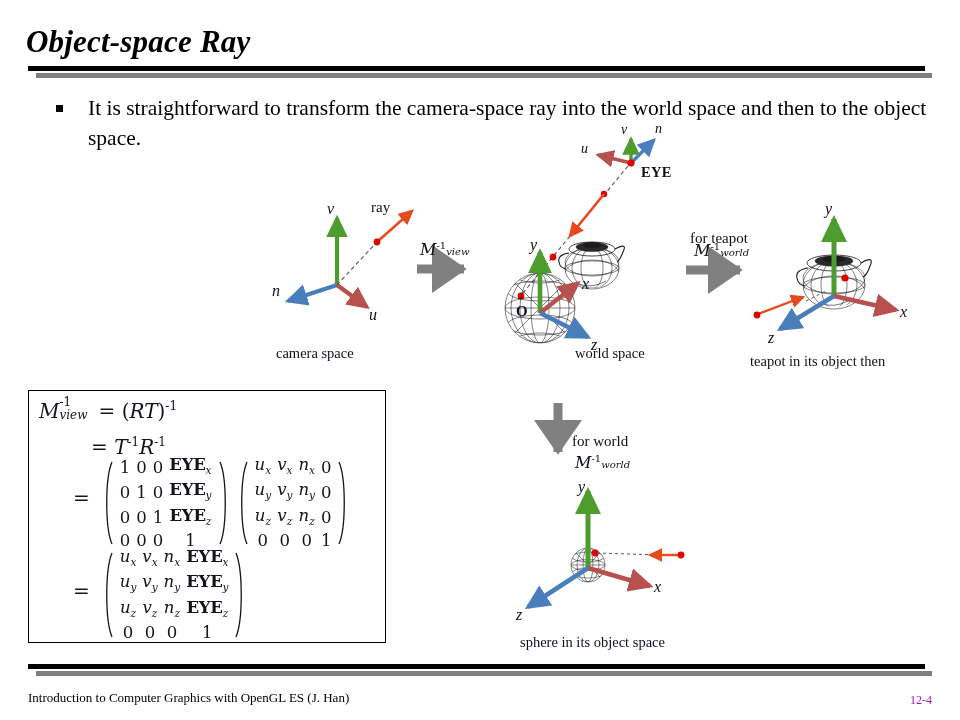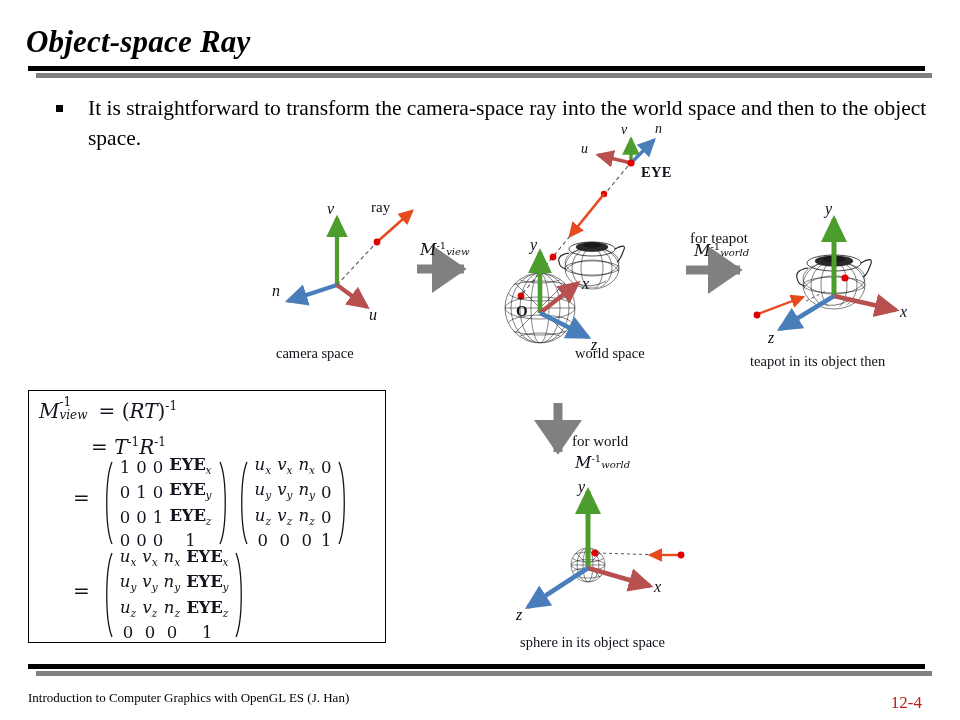--- a/index.html
+++ b/index.html
@@ -154,23 +154,23 @@
   }
   #footer-text {
     position: absolute;
     left: 28px; top: 690px;
     font-size: 13px;
     color: #000000;
     white-space: nowrap;
   }
   #page-num {
     position: absolute;
-    right: 38px; top: 693px;
-    font-size: 17px;
-    color: #b91c1c;
+    right: 28px; top: 693px;
+    font-size: 12px;
+    color: #a21caf;
   }
 </style>
 </head>
 <body>
 
 <div id="slide">
 
   <div id="title">Object-space Ray</div>
   <div class="rule-black"></div>
   <div class="rule-gray"></div>

